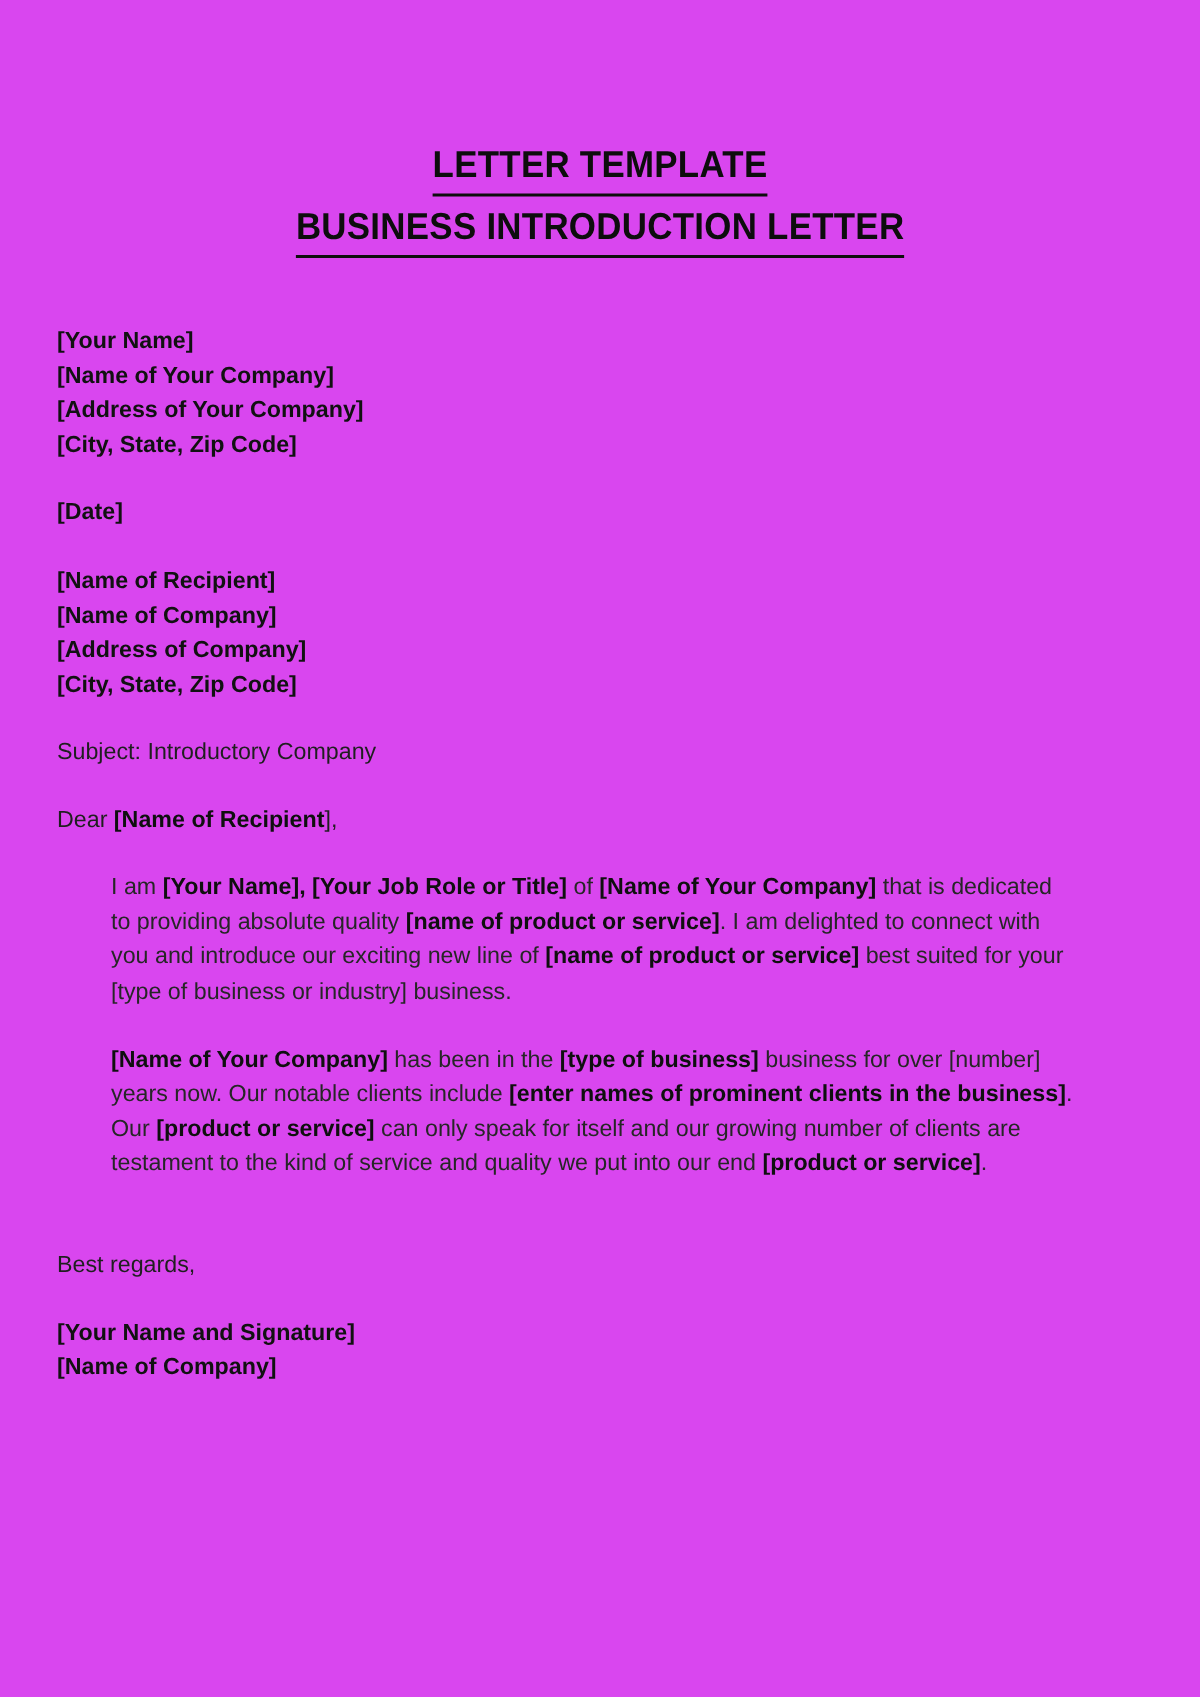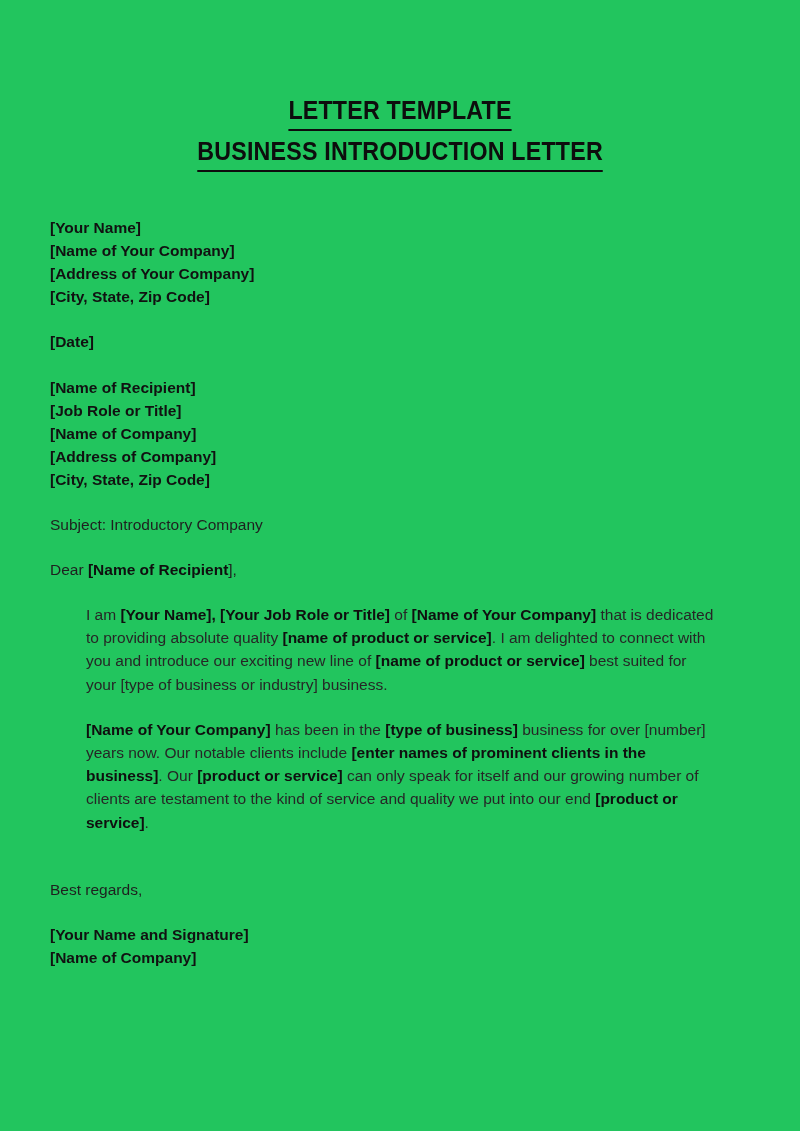--- a/index.html
+++ b/index.html
@@ -11,21 +11,21 @@
     width: 800px;
     height: 1131px;
     font-family: "Liberation Sans", "DejaVu Sans", sans-serif;
     color: #1a1a1a;
     -webkit-font-smoothing: antialiased;
   }
   .page {
     position: relative;
     width: 800px;
     height: 1131px;
-    background: #22c55e;
+    background: #d946ef;
     overflow: hidden;
     box-sizing: border-box;
   }
 
   
   .heading-block {
     padding-top: 92px;
     text-align: center;
   }
   .doc-heading {
@@ -46,21 +46,21 @@
     transform-origin: center;
   }
   .doc-heading.sub {
     margin-top: 2px;
     text-decoration: underline;
   }
 
   
   .letter {
     margin: 0 auto;
-    padding-left: 50px;
+    padding-left: 38px;
     padding-right: 84px;
     box-sizing: border-box;
     width: 800px;
   }
   .block {
     font-size: 15.5px;
     line-height: 23px;
     color: #1f1f1f;
   }
   .block.addr {
@@ -116,21 +116,20 @@
     <div class="gap-date"></div>
 
     <div class="block addr">
       <div>[Date]</div>
     </div>
 
     <div class="gap-recip"></div>
 
     <div class="block addr">
       <div>[Name of Recipient]</div>
-      <div>[Job Role or Title]</div>
       <div>[Name of Company]</div>
       <div>[Address of Company]</div>
       <div>[City, State, Zip Code]</div>
     </div>
 
     <div class="gap-subject"></div>
 
     <div class="block">Subject: Introductory Company</div>
 
     <div class="gap-salut"></div>

